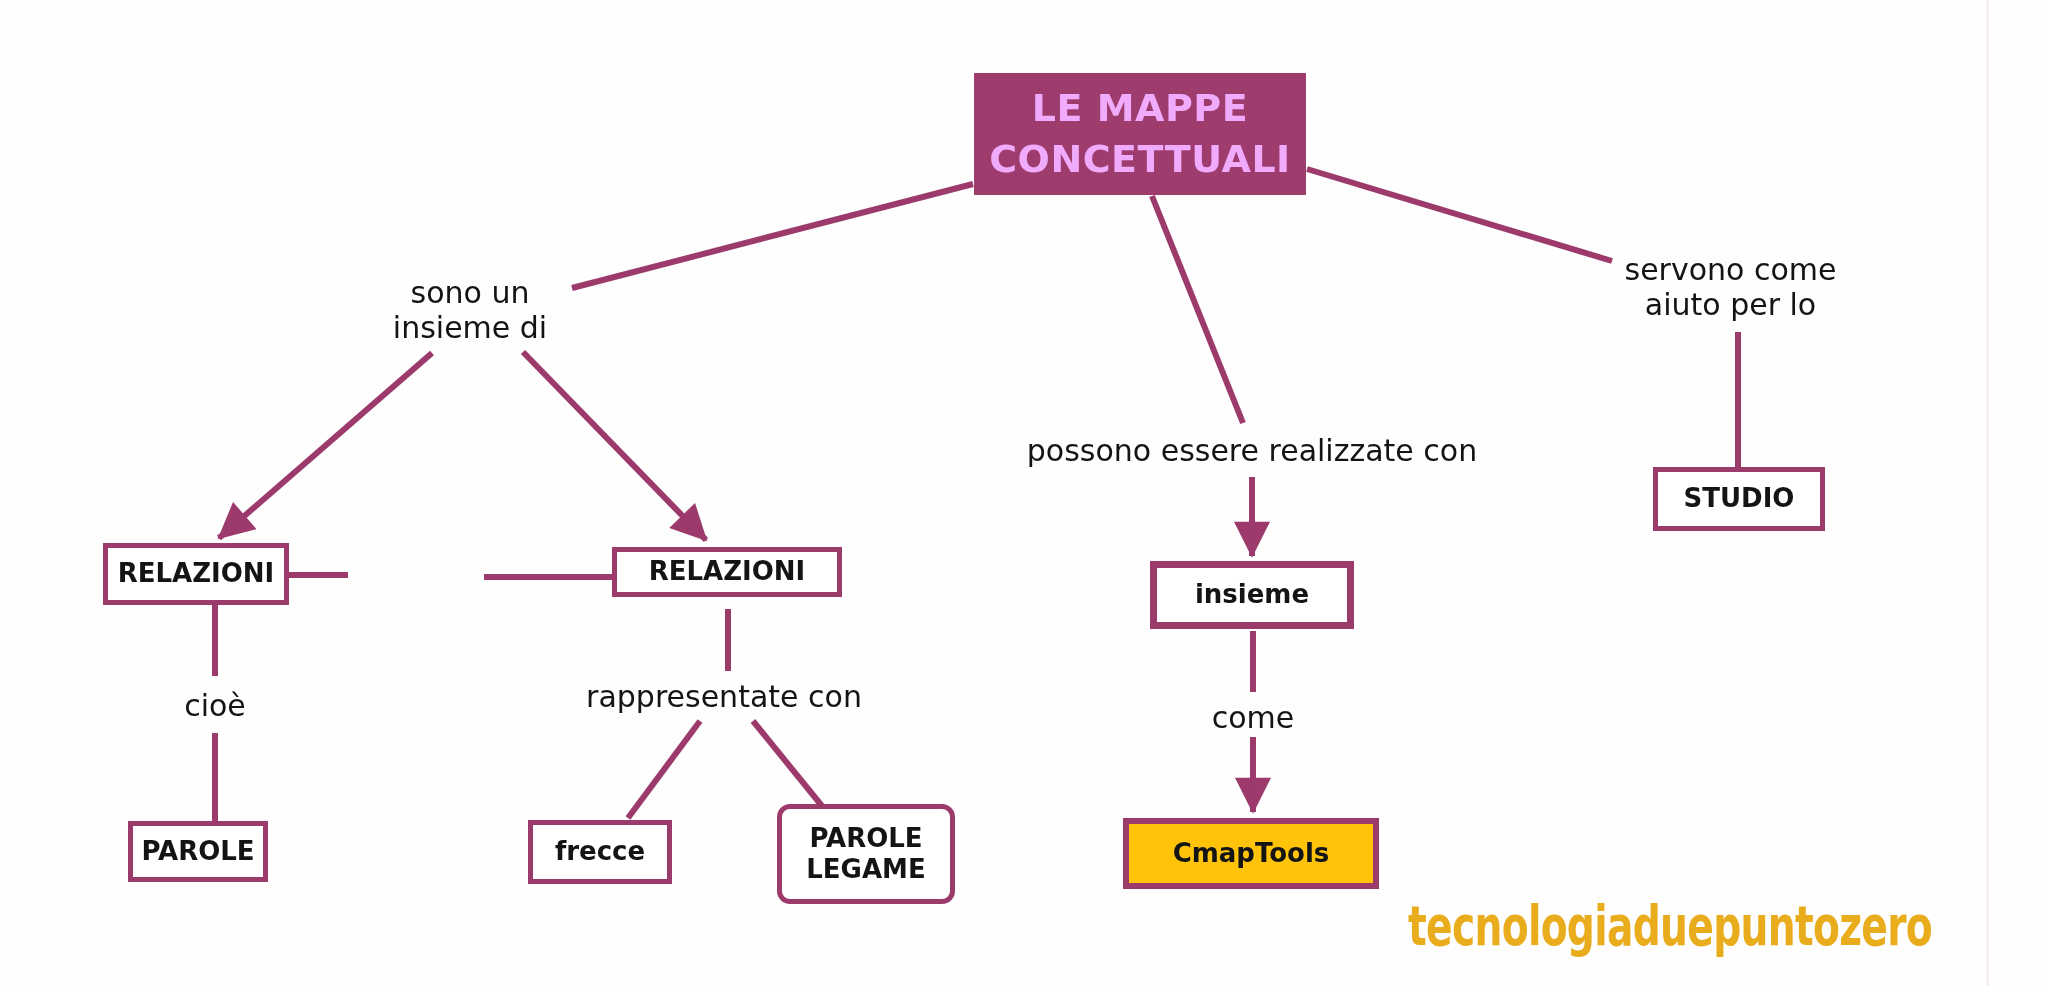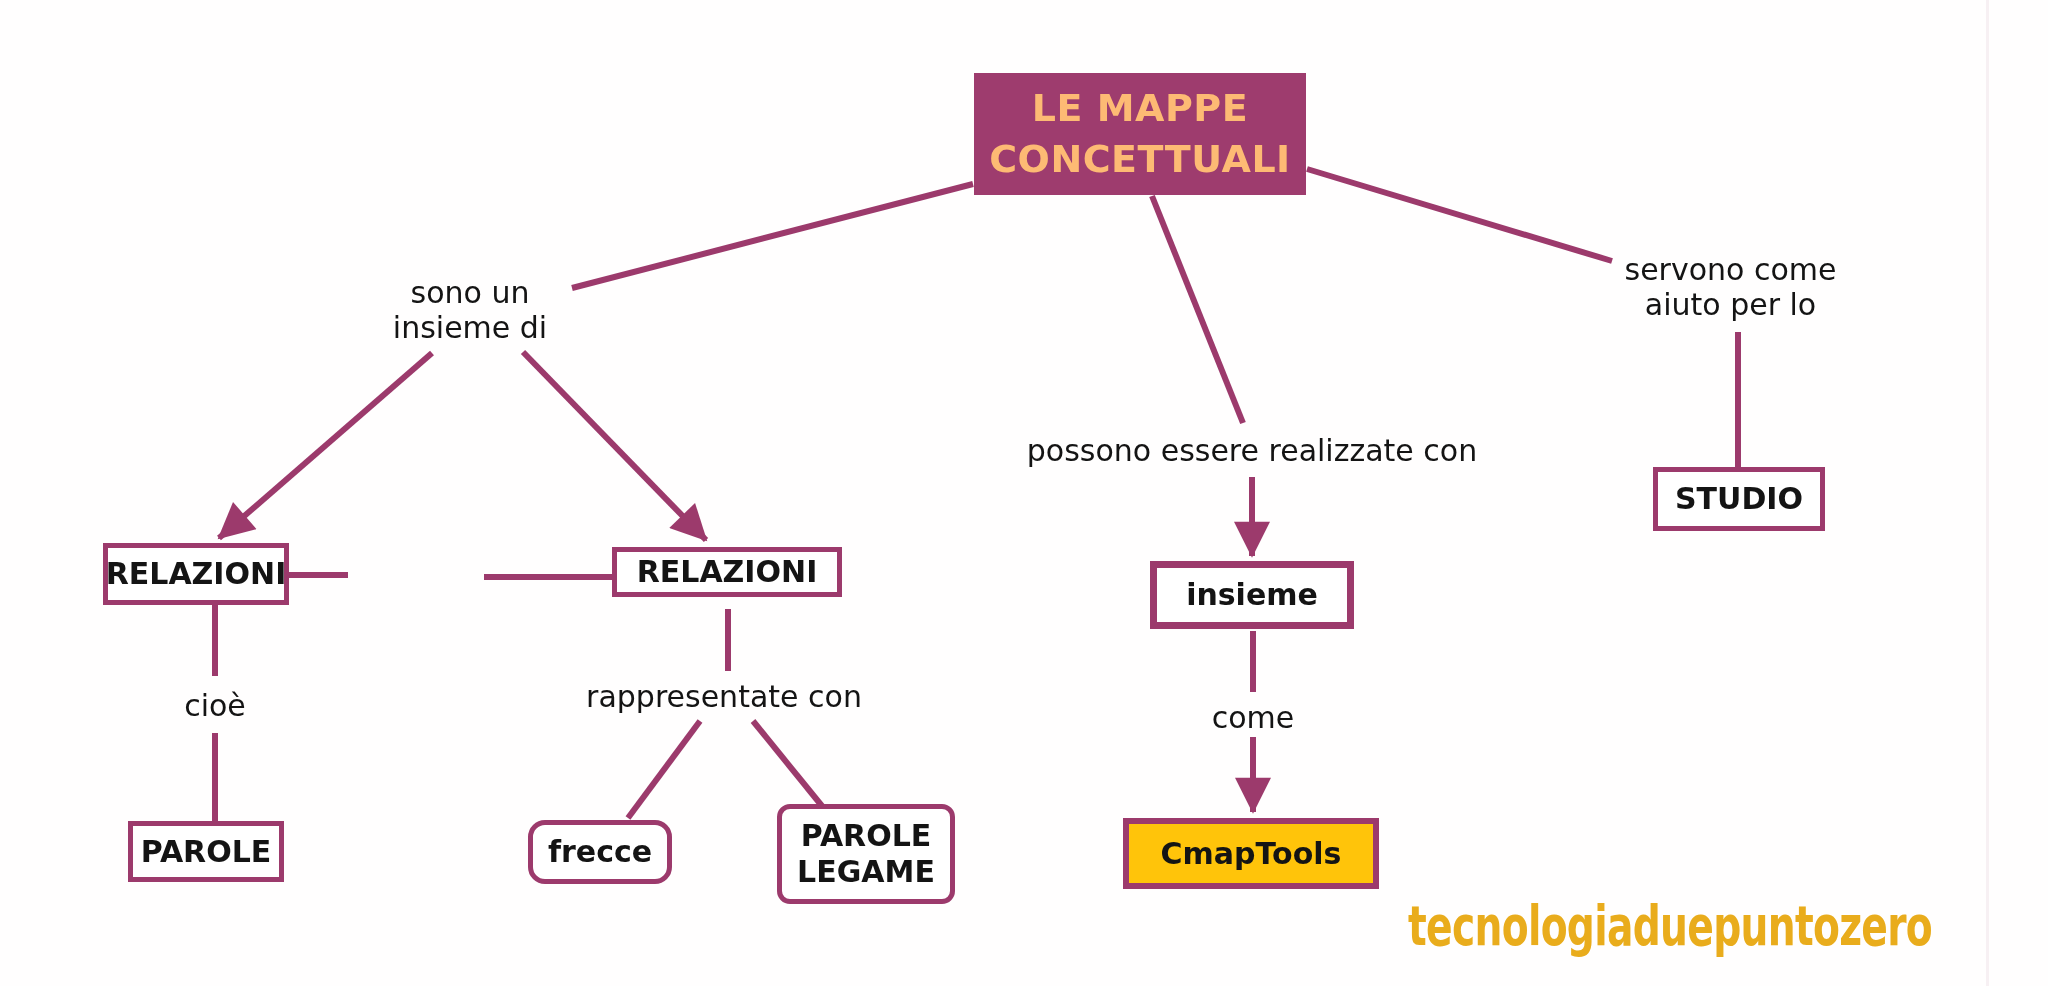--- a/index.html
+++ b/index.html
@@ -4,35 +4,35 @@
 <style>
   html,body{margin:0;padding:0;background:#ffffff;}
   #canvas{
     position:relative;width:2048px;height:986px;background:#fffefe;
     overflow:hidden;font-family:"DejaVu Sans", sans-serif;
   }
   #edges{position:absolute;left:0;top:0;width:2048px;height:986px;}
   .node{
     position:absolute;box-sizing:border-box;display:flex;align-items:center;
     justify-content:center;text-align:center;font-weight:bold;color:#141414;
-    background:#ffffff;border:5px solid #9C3A6C;font-size:30px;line-height:1.2;
+    background:#ffffff;border:5px solid #9C3A6C;font-size:26px;line-height:1.2;
   }
   .node-title{
-    background:#9E3C6E;border:none;color:#fdba74;font-size:38px;
+    background:#9E3C6E;border:none;color:#f0abfc;font-size:38px;
     line-height:1.35;letter-spacing:0.5px;padding:0 10px;
   }
   .link-label{
     position:absolute;text-align:center;font-size:30px;color:#141414;
     line-height:1.16;background:transparent;
   }
   #n-title{left:974px;top:73px;width:332px;height:122px;}
   #n-concetti{left:103px;top:543px;width:186px;height:62px;}
   #n-relazioni{left:612px;top:547px;width:230px;height:50px;}
-  #n-parole{left:128px;top:821px;width:156px;height:61px;}
-  #n-frecce{left:528px;top:820px;width:144px;height:64px;border-radius:17px;}
+  #n-parole{left:128px;top:821px;width:140px;height:61px;}
+  #n-frecce{left:528px;top:820px;width:144px;height:64px;}
   #n-parole-legame{left:777px;top:804px;width:178px;height:100px;border-radius:13px;}
   #n-sfotware{left:1150px;top:561px;width:204px;height:68px;border-width:7px;}
   #n-cmaptools{left:1123px;top:818px;width:256px;height:71px;background:#FFC40A;border-width:6px;}
   #n-studio{left:1653px;top:467px;width:172px;height:64px;}
   #l-sono{left:375px;top:276px;width:190px;}
   #l-connessi{left:342px;top:551px;width:145px;}
   #l-cioe{left:165px;top:689px;width:100px;}
   #l-rappresentate{left:578px;top:680px;width:292px;}
   #l-possono{left:1021px;top:434px;width:462px;}
   #l-come{left:1203px;top:701px;width:100px;}

